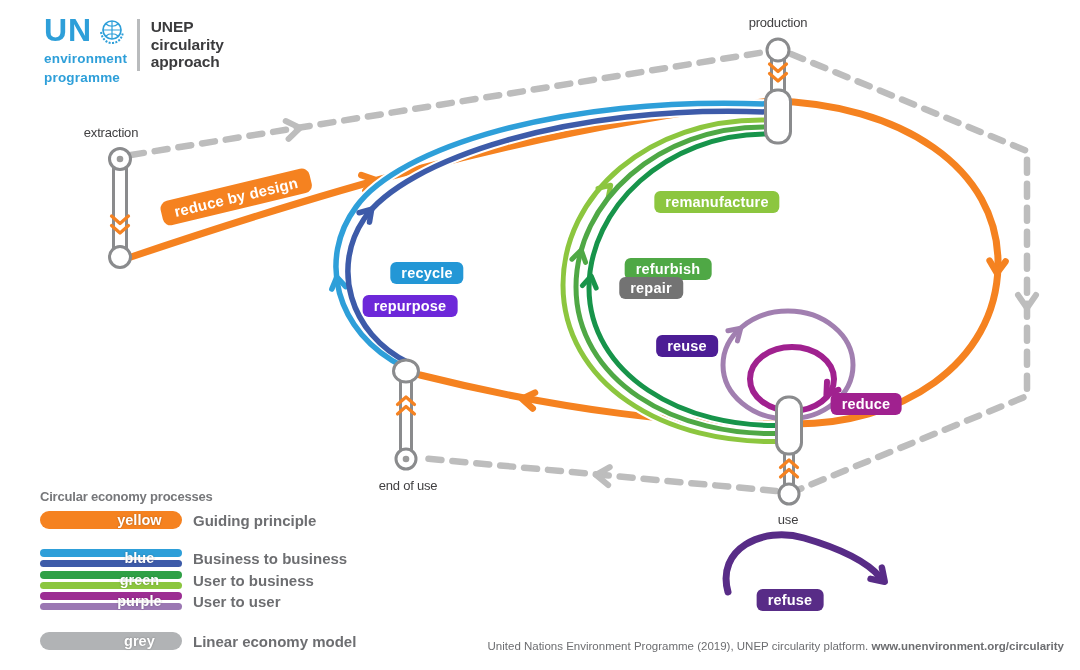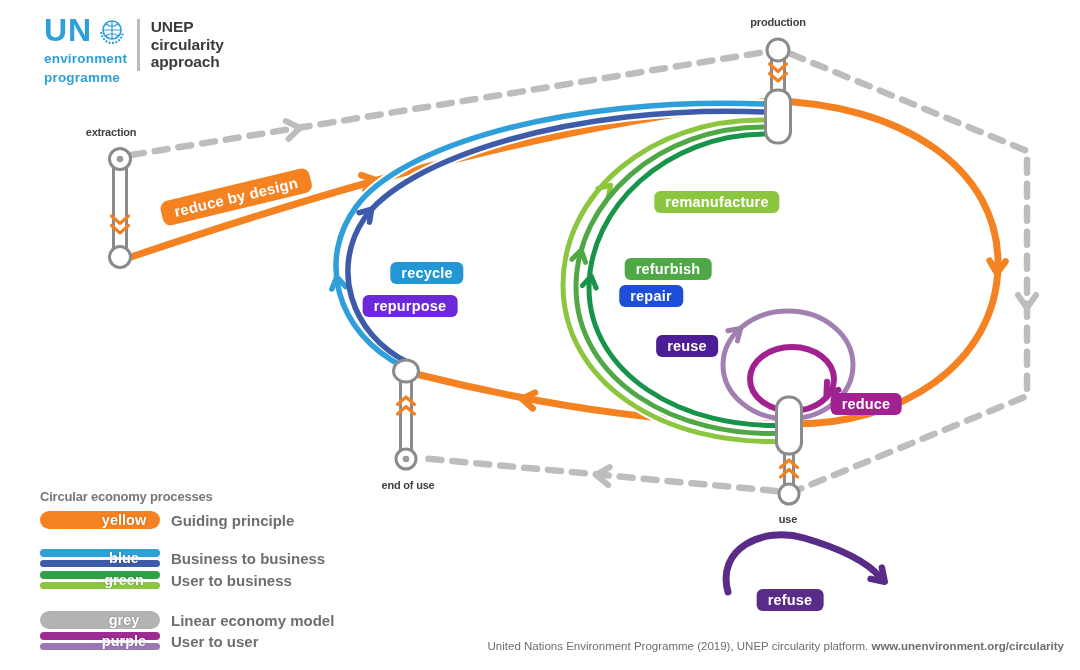--- a/index.html
+++ b/index.html
@@ -15,32 +15,32 @@
   .un-block{color:#2E9FD9;font-weight:bold}
   .un-row{display:flex;align-items:flex-start}
   .un-text{font-size:32px;line-height:0.92;letter-spacing:1px}
   .emblem{margin-left:5px;margin-top:1px}
   .env{font-size:13.5px;line-height:1.12;letter-spacing:.2px;margin-top:4px}
   .divider{width:2.5px;height:52px;background:#b9bbbd;margin:3px 11px 0 10px}
   .brand{color:#3B3B3D;font-weight:bold;font-size:15.5px;line-height:1.14;margin-top:2px;letter-spacing:-0.1px}
 
   
   .node-label{position:absolute;transform:translate(-50%,-50%);color:#414042;
-    font-weight:bold;font-size:11px;letter-spacing:-0.2px;white-space:nowrap}
+    font-weight:normal;font-size:13px;letter-spacing:-0.2px;white-space:nowrap}
   .pill{position:absolute;transform:translate(-50%,-50%);color:#fff;font-weight:bold;
     font-size:14.5px;padding:3px 11px;border-radius:6px;white-space:nowrap;letter-spacing:.2px}
   .pill.big{font-size:15px;padding:4px 13px;border-radius:8px}
 
   
   .legend{position:absolute;left:40px;top:489px}
   .legend-title{font-size:13px;font-weight:bold;color:#76777A;letter-spacing:-0.2px}
   .legend-row{display:flex;align-items:center;height:18px}
   .m-top8{margin-top:7px}.m-top20{margin-top:20px}.m-top4{margin-top:4px}
   .m-top3{margin-top:3px}.m-top22{margin-top:22px}
-  .swatch{width:120px;height:18px;border-radius:9px;position:relative;flex:none}
+  .swatch{width:142px;height:18px;border-radius:9px;position:relative;flex:none}
   .swatch .word{position:absolute;left:70%;top:50%;transform:translate(-50%,-50%);
     color:#fff;font-weight:bold;font-size:14.5px;text-shadow:0 0 2px rgba(0,0,0,.3);line-height:1}
   .swatch.double{background:none;border-radius:0}
   .strand{position:absolute;left:0;right:0;height:7.5px;border-radius:4px}
   .strand.top{top:0}.strand.bottom{bottom:0}
   .legend-desc{margin-left:11px;color:#6d6e71;font-weight:bold;font-size:15px;white-space:nowrap}
 
   
   .footer{position:absolute;right:16px;top:640px;font-size:11.5px;color:#6d6e71;white-space:nowrap}
   .footer .link{font-weight:bold;color:#6d6e71;text-decoration:none}
@@ -158,21 +158,21 @@
 <div class="node-label" style="left:111px;top:132px">extraction</div>
 <div class="node-label" style="left:778px;top:22px">production</div>
 <div class="node-label" style="left:788px;top:519px">use</div>
 <div class="node-label" style="left:408px;top:485px">end of use</div>
 
 <div class="pill big" style="left: 236px; top: 197px; transform: translate(-50%, -50%) rotate(-13.5deg); background: rgb(245, 130, 32);">reduce by design</div>
 <div class="pill" style="left: 427px; top: 244px; background: rgb(35, 151, 214); margin-top: 29px;">recycle</div>
 <div class="pill" style="left: 410px; top: 306px; background: #6d28d9;">repurpose</div>
 <div class="pill" style="left: 717px; top: 202px; background: rgb(140, 198, 63);">remanufacture</div>
 <div class="pill" style="left: 668px; top: 269px; background: rgb(79, 168, 69);">refurbish</div>
-<div class="pill" style="left: 651px; top: 296px; background: #1d4ed8;">repair</div>
+<div class="pill" style="left: 651px; top: 288px; background: #737373;">repair</div>
 <div class="pill" style="left: 687px; top: 346px; background: #4c1d95;">reuse</div>
 <div class="pill" style="left: 866px; top: 404px; background: rgb(160, 33, 143);">reduce</div>
 <div class="pill" style="left: 790px; top: 600px; background: rgb(88, 44, 135);">refuse</div>
 
 <div class="legend">
   <div class="legend-title">Circular economy processes</div>
 
   <div class="legend-row m-top8">
     <div class="swatch" style="background: rgb(245, 130, 32);">
       <span class="word">yellow</span>
@@ -191,32 +191,32 @@
 
   <div class="legend-row m-top4">
     <div class="swatch double">
       <span class="strand top" style="background: rgb(47, 160, 70);"></span>
       <span class="strand bottom" style="background: rgb(140, 198, 63);"></span>
       <span class="word">green</span>
     </div>
     <span class="legend-desc">User to business</span>
   </div>
 
-  <div class="legend-row m-top22">
-    <div class="swatch" style="background: rgb(177, 179, 181);">
-      <span class="word">grey</span>
-    </div>
-    <span class="legend-desc">Linear economy model</span>
-  </div>
-
   <div class="legend-row m-top3">
     <div class="swatch double">
       <span class="strand top" style="background: rgb(156, 45, 147);"></span>
       <span class="strand bottom" style="background: rgb(155, 120, 179);"></span>
       <span class="word">purple</span>
     </div>
     <span class="legend-desc">User to user</span>
   </div>
+
+  <div class="legend-row m-top22">
+    <div class="swatch" style="background: rgb(177, 179, 181);">
+      <span class="word">grey</span>
+    </div>
+    <span class="legend-desc">Linear economy model</span>
+  </div>
 </div>
 
 <div class="footer">
   <span>United Nations Environment Programme (2019), UNEP circularity platform. </span><span class="link">www.unenvironment.org/circularity</span>
 </div>
 
 </body></html>

